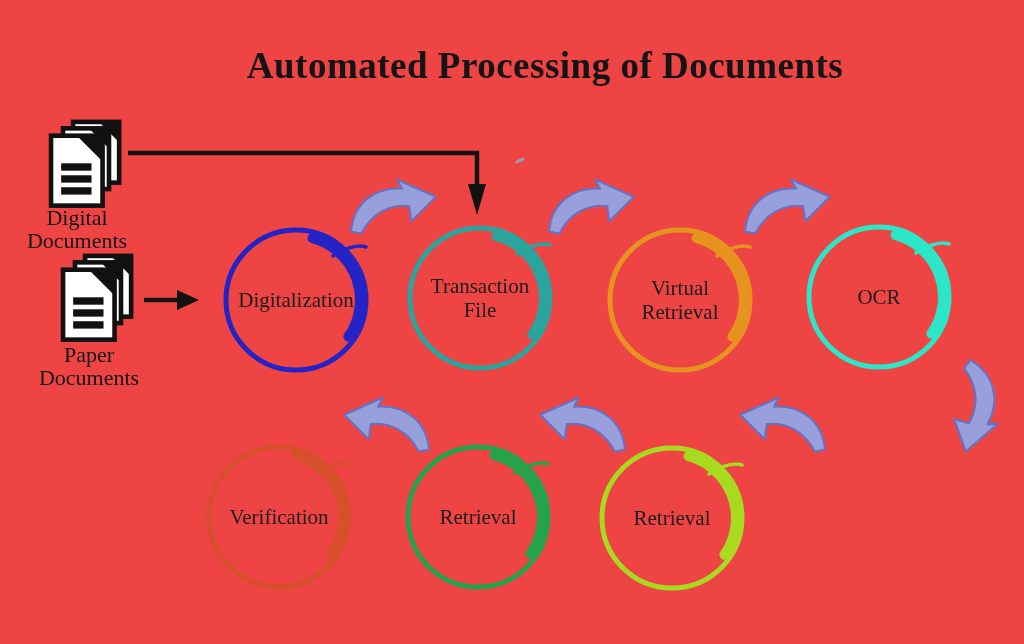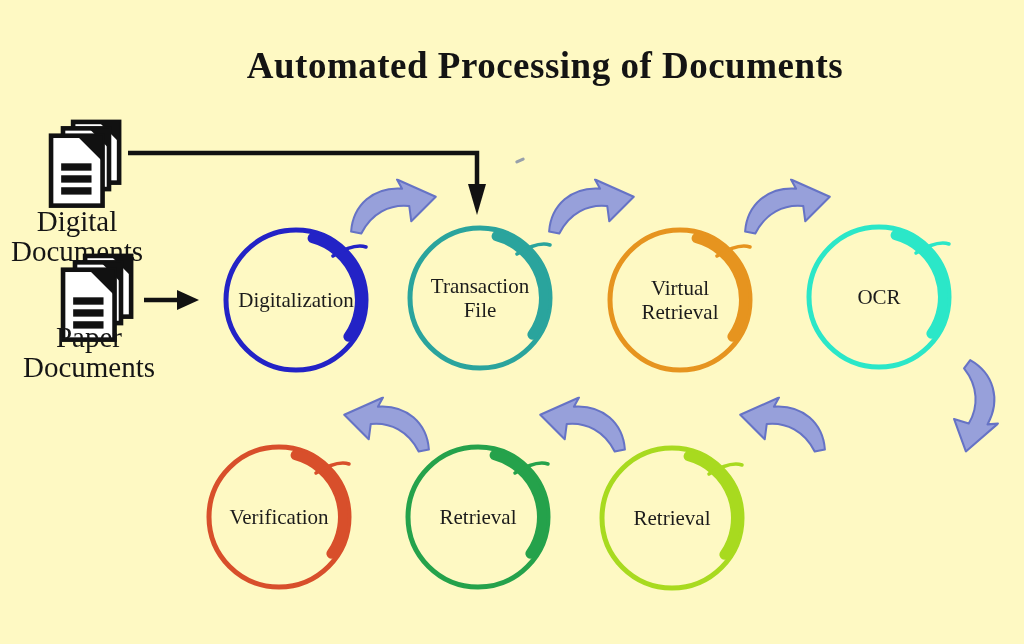--- a/index.html
+++ b/index.html
@@ -1,17 +1,17 @@
 <!DOCTYPE html>
 <html><head>
 <meta charset="utf-8">
 <style>
   html,body{margin:0;padding:0;background:#fff;}
   #stage{
-    position:relative;width:1024px;height:644px;background:#fef9c3;
+    position:relative;width:1024px;height:644px;background:#ef4444;
     font-family:"Liberation Serif","DejaVu Serif",serif;overflow:hidden;
   }
   .title{
     position:absolute;top:44px;left:33px;width:1024px;text-align:center;
     font-size:37px;font-weight:bold;color:#141414;letter-spacing:.5px;
   }
   .node{position:absolute;width:160px;height:160px;}
   .node svg{position:absolute;inset:0;width:160px;height:160px;}
   .ring{fill:none;stroke-width:5;stroke-linecap:round;}
   .hook{fill:none;stroke-width:10;stroke-linecap:round;}
@@ -20,21 +20,21 @@
     position:absolute;left:20px;top:0;width:120px;height:160px;
     display:flex;align-items:center;justify-content:center;text-align:center;
     font-size:21px;line-height:1.15;color:#1c1c1c;
   }
   .flow-arrow{position:absolute;width:102px;height:58px;stroke-width:2;}
   .flow-arrow use{stroke-linejoin:round;}
   .flipped{transform:scaleX(-1);}
   .rot-down{transform:rotate(115deg);}
   .doc-icon{position:absolute;width:92px;height:98px;}
   .src-label{
-    position:absolute;text-align:center;font-size:29px;line-height:1.05;
+    position:absolute;text-align:center;font-size:22px;line-height:1.05;
     color:#151515;width:150px;
   }
   #connectors{position:absolute;inset:0;pointer-events:none;}
   .conn{fill:none;stroke-width:4.5;}
   .speck{position:absolute;left:515px;top:159px;width:10px;height:3px;
     background:#98a0ab;border-radius:2px;transform:rotate(-25deg);}
 </style>
 </head>
 <body>
 
@@ -80,21 +80,21 @@
       <path d="M64,3 L86,3 L86,25 Z" fill="#111111" stroke="none"></path>
       <rect x="25" y="10" width="50" height="66"></rect>
       <path d="M53,10 L75,10 L75,32 Z" fill="#111111" stroke="none"></path>
       <rect x="12" y="18" width="56" height="76"></rect>
       <path d="M40,18 L68,18 L68,46 Z" fill="#111111" stroke="none"></path>
       <rect x="23" y="48" width="33" height="8" fill="#111111" stroke="none"></rect>
       <rect x="23" y="61" width="33" height="8" fill="#111111" stroke="none"></rect>
       <rect x="23" y="74" width="33" height="8" fill="#111111" stroke="none"></rect>
     </g>
   </svg>
-  <div class="src-label" style="left:14px;top:322px">Paper Documents</div>
+  <div class="src-label" style="left:14px;top:343px">Paper Documents</div>
 
   <div class="node" style="left:216px;top:220px">
     <svg viewBox="0 0 160 160">
       <circle class="ring" cx="80" cy="80" r="70" stroke="#2323c6"></circle>
       <path class="hook" d="M96.6,18.2 A64,64 0 0 1 132.4,116.7" stroke="#2323c6"></path>
       <path class="flick" d="M117,36 Q138,23 150,27" stroke="#2323c6"></path>
     </svg>
     <span class="node-label">Digitalization</span>
   </div>
 

